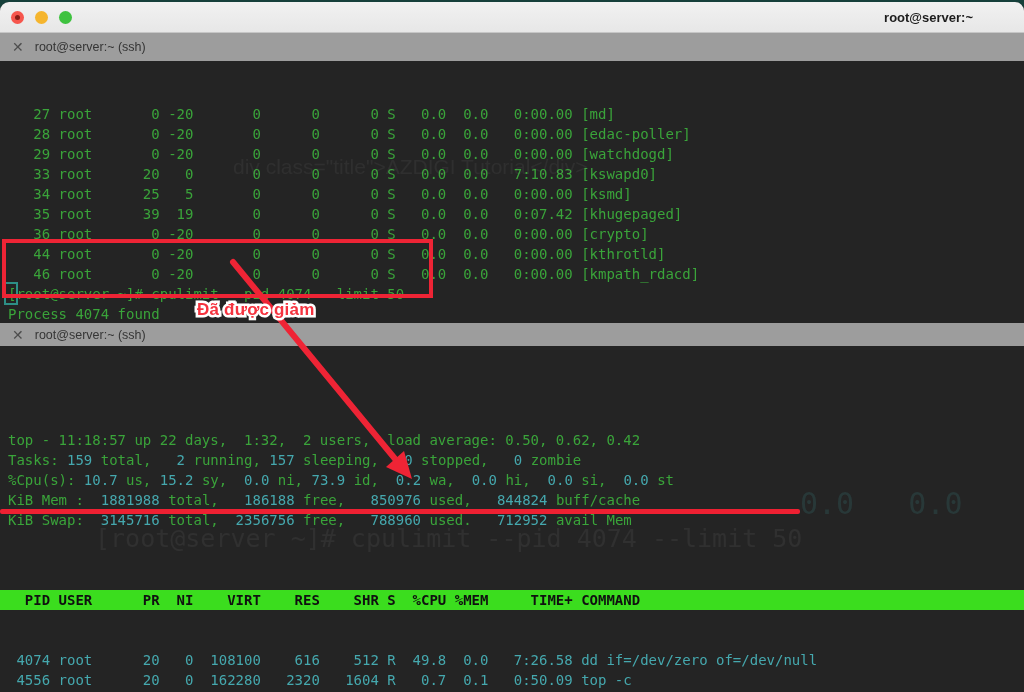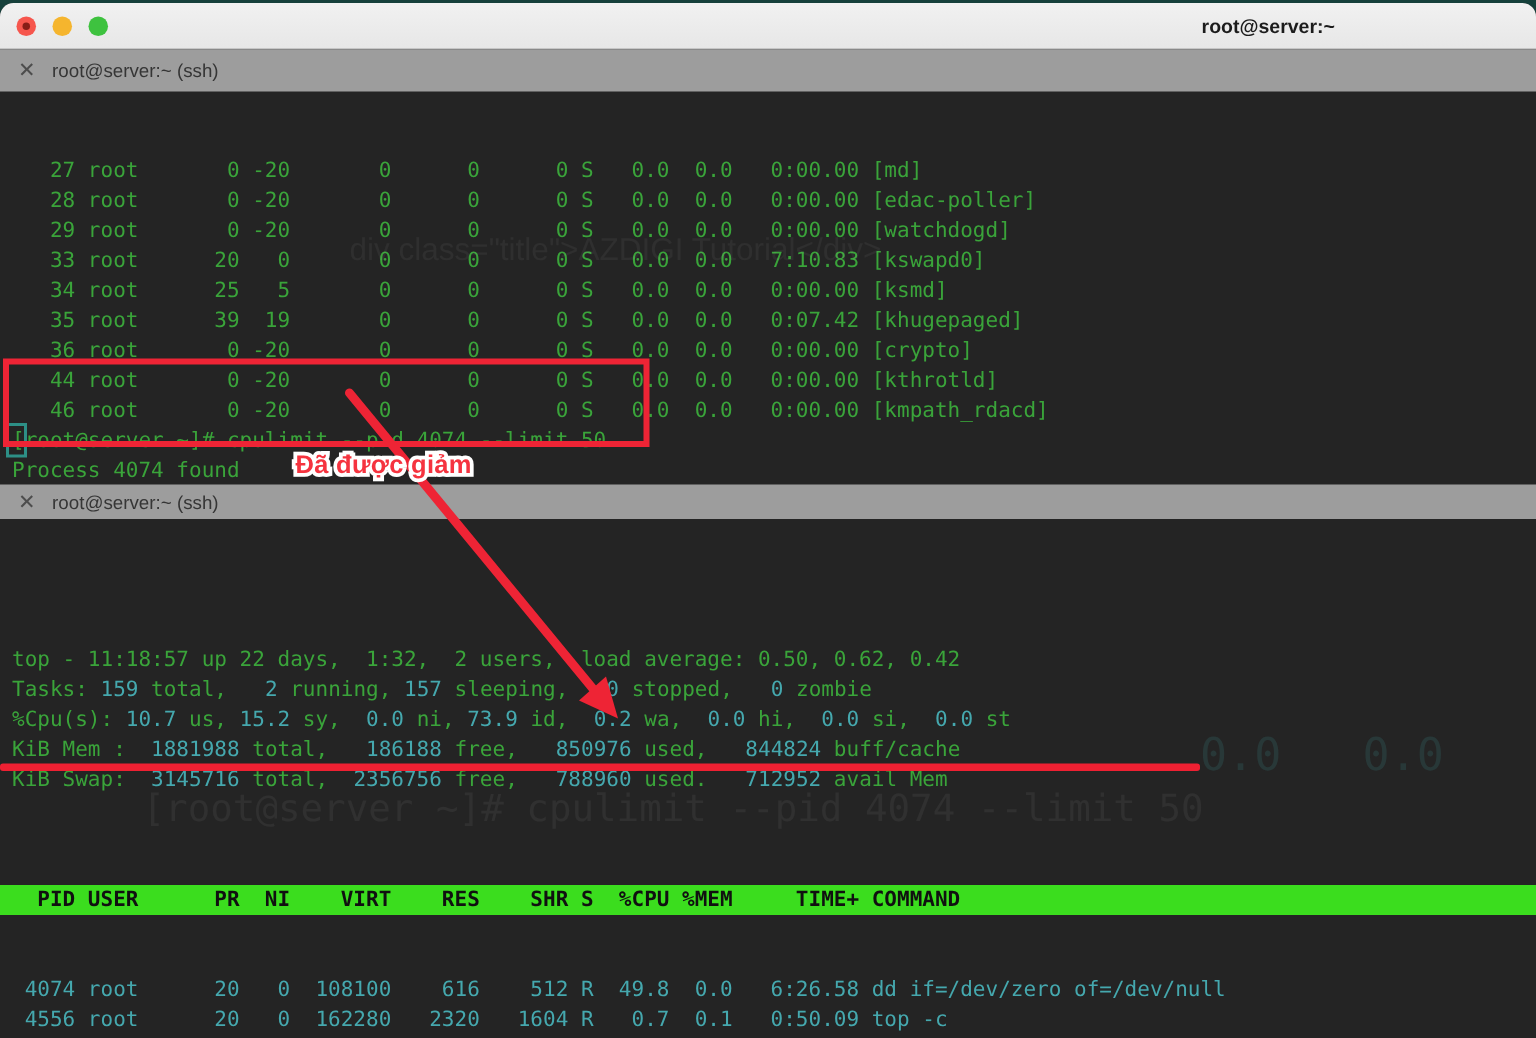--- a/index.html
+++ b/index.html
@@ -20,21 +20,21 @@
   .traffic{display:flex;gap:11px;margin-left:11px;}
   .dot{width:13px;height:13px;border-radius:50%;position:relative;}
   .dot-red{background:#f6564d;}
   .dot-red::after{
     content:"";position:absolute;left:4px;top:4px;width:5px;height:5px;
     border-radius:50%;background:#871d16;
   }
   .dot-yellow{background:#f5b52e;}
   .dot-green{background:#3ec23f;}
   .win-title{
-    position:absolute;left:718px;width:255px;text-align:center;
+    position:absolute;left:718px;width:255px;text-align:right;
     font-size:13px;font-weight:bold;color:#1c1c1c;
   }
   
   .tabbar{
     background:#9d9d9d;display:flex;align-items:center;
     padding-left:12px;gap:11px;position:relative;z-index:3;
   }
   .tabbar1{height:28px;}
   .tabbar2{height:23px;}
   .tab-close{
@@ -116,21 +116,21 @@
   <div class="tabbar tabbar2">
     <span class="tab-close">✕</span>
     <span class="tab-label">root@server:~ (ssh)</span>
   </div>
 
   <div class="term term2">
     <div class="ghost ghost2">[root@server ~]# cpulimit --pid 4074 --limit 50</div>
     <div class="ghost ghost3">0.0   0.0    0:</div>
     <div><div class="tline"><span style="color: rgb(58, 164, 58);">top - 11:18:57 up 22 days,  1:32,  2 users,  load average: 0.50, 0.62, 0.42</span></div><div class="tline"><span style="color: rgb(58, 164, 58);">Tasks: </span><span style="color: rgb(69, 168, 174);">159</span><span style="color: rgb(58, 164, 58);"> total,   </span><span style="color: rgb(69, 168, 174);">2</span><span style="color: rgb(58, 164, 58);"> running, </span><span style="color: rgb(69, 168, 174);">157</span><span style="color: rgb(58, 164, 58);"> sleeping,   </span><span style="color: rgb(69, 168, 174);">0</span><span style="color: rgb(58, 164, 58);"> stopped,   </span><span style="color: rgb(69, 168, 174);">0</span><span style="color: rgb(58, 164, 58);"> zombie</span></div><div class="tline"><span style="color: rgb(58, 164, 58);">%Cpu(s): </span><span style="color: rgb(69, 168, 174);">10.7</span><span style="color: rgb(58, 164, 58);"> us, </span><span style="color: rgb(69, 168, 174);">15.2</span><span style="color: rgb(58, 164, 58);"> sy,  </span><span style="color: rgb(69, 168, 174);">0.0</span><span style="color: rgb(58, 164, 58);"> ni, </span><span style="color: rgb(69, 168, 174);">73.9</span><span style="color: rgb(58, 164, 58);"> id,  </span><span style="color: rgb(69, 168, 174);">0.2</span><span style="color: rgb(58, 164, 58);"> wa,  </span><span style="color: rgb(69, 168, 174);">0.0</span><span style="color: rgb(58, 164, 58);"> hi,  </span><span style="color: rgb(69, 168, 174);">0.0</span><span style="color: rgb(58, 164, 58);"> si,  </span><span style="color: rgb(69, 168, 174);">0.0</span><span style="color: rgb(58, 164, 58);"> st</span></div><div class="tline"><span style="color: rgb(58, 164, 58);">KiB Mem :  </span><span style="color: rgb(69, 168, 174);">1881988</span><span style="color: rgb(58, 164, 58);"> total,   </span><span style="color: rgb(69, 168, 174);">186188</span><span style="color: rgb(58, 164, 58);"> free,   </span><span style="color: rgb(69, 168, 174);">850976</span><span style="color: rgb(58, 164, 58);"> used,   </span><span style="color: rgb(69, 168, 174);">844824</span><span style="color: rgb(58, 164, 58);"> buff/cache</span></div><div class="tline"><span style="color: rgb(58, 164, 58);">KiB Swap:  </span><span style="color: rgb(69, 168, 174);">3145716</span><span style="color: rgb(58, 164, 58);"> total,  </span><span style="color: rgb(69, 168, 174);">2356756</span><span style="color: rgb(58, 164, 58);"> free,   </span><span style="color: rgb(69, 168, 174);">788960</span><span style="color: rgb(58, 164, 58);"> used.   </span><span style="color: rgb(69, 168, 174);">712952</span><span style="color: rgb(58, 164, 58);"> avail Mem</span></div><div class="tline"><span style="color: rgb(58, 164, 58);"></span></div></div>
     <div class="thead" style="background-color: rgb(59, 221, 30);">  PID USER      PR  NI    VIRT    RES    SHR S  %CPU %MEM     TIME+ COMMAND</div>
-    <div><div class="tline"><span style="color: rgb(69, 168, 174);"> 4074 root      20   0  108100    616    512 R  49.8  0.0   6:26.58 dd if=/dev/zero of=/dev/null</span></div><div class="tline"><span style="color: rgb(69, 168, 174);"> 4556 root      20   0  162280   2320   1604 R   0.7  0.1   0:50.09 top -c</span></div><div class="tline"></div></div>
+    <div><div class="tline"><span style="color: rgb(69, 168, 174);"> 4074 root      20   0  108100    616    512 R  49.8  0.0   7:26.58 dd if=/dev/zero of=/dev/null</span></div><div class="tline"><span style="color: rgb(69, 168, 174);"> 4556 root      20   0  162280   2320   1604 R   0.7  0.1   0:50.09 top -c</span></div><div class="tline"></div></div>
     <div class="underline" style="background-color: rgb(238, 32, 50);"></div>
   </div>
 </div>
 
 <svg class="arrow-svg" viewBox="0 0 1024 692">
   <path d="M233 262 L396 460" fill="none" stroke-width="6" stroke-linecap="round" style="stroke: rgb(238, 36, 53);"></path>
   <polygon points="412,479 386,467 404,451" style="fill: rgb(238, 36, 53);"></polygon>
 </svg>
 
 <div class="annot">

